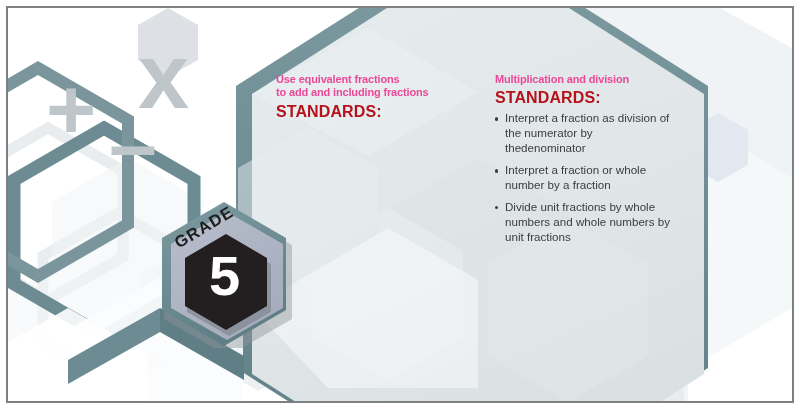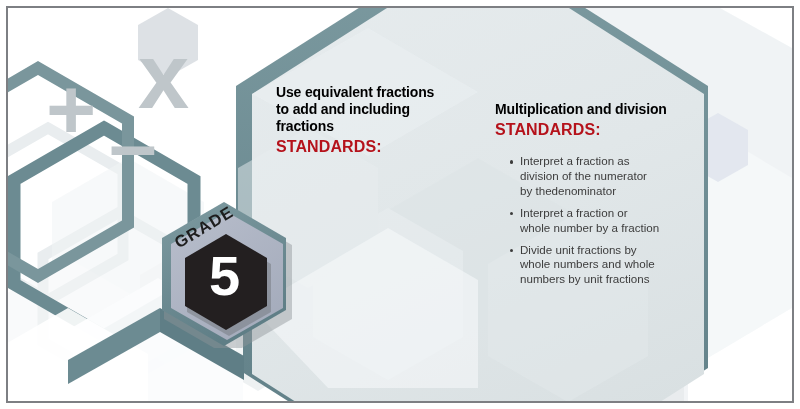--- a/index.html
+++ b/index.html
@@ -43,41 +43,41 @@
     position:absolute;
     color:#231f20;
   }
   #col-left{
     left:268px;
     top:64px;
     width:166px;
   }
   #col-right{
     left:487px;
-    top:81px;
+    top:64px;
     width:180px;
   }
   .col-head{
-    font-size:14px;
+    font-size:11px;
     font-weight:bold;
     line-height:1.22;
     letter-spacing:-0.15px;
-    color:#000000;
-    margin:12px 0 3px 0;
+    color:#ec4899;
+    margin:1px 0 3px 0;
   }
   .standards-label{
     font-size:16px;
     font-weight:bold;
     letter-spacing:0.1px;
     color:#b5121b;
     margin:0 0 4px 0;
   }
   ul.bullets{
     list-style:none;
-    margin:15px;
+    margin:0;
     padding:0;
   }
   ul.bullets li{
     position:relative;
     padding-left:10px;
     font-size:11.6px;
     line-height:1.285;
     color:#3c3c3c;
     margin-bottom:7px;
   }

